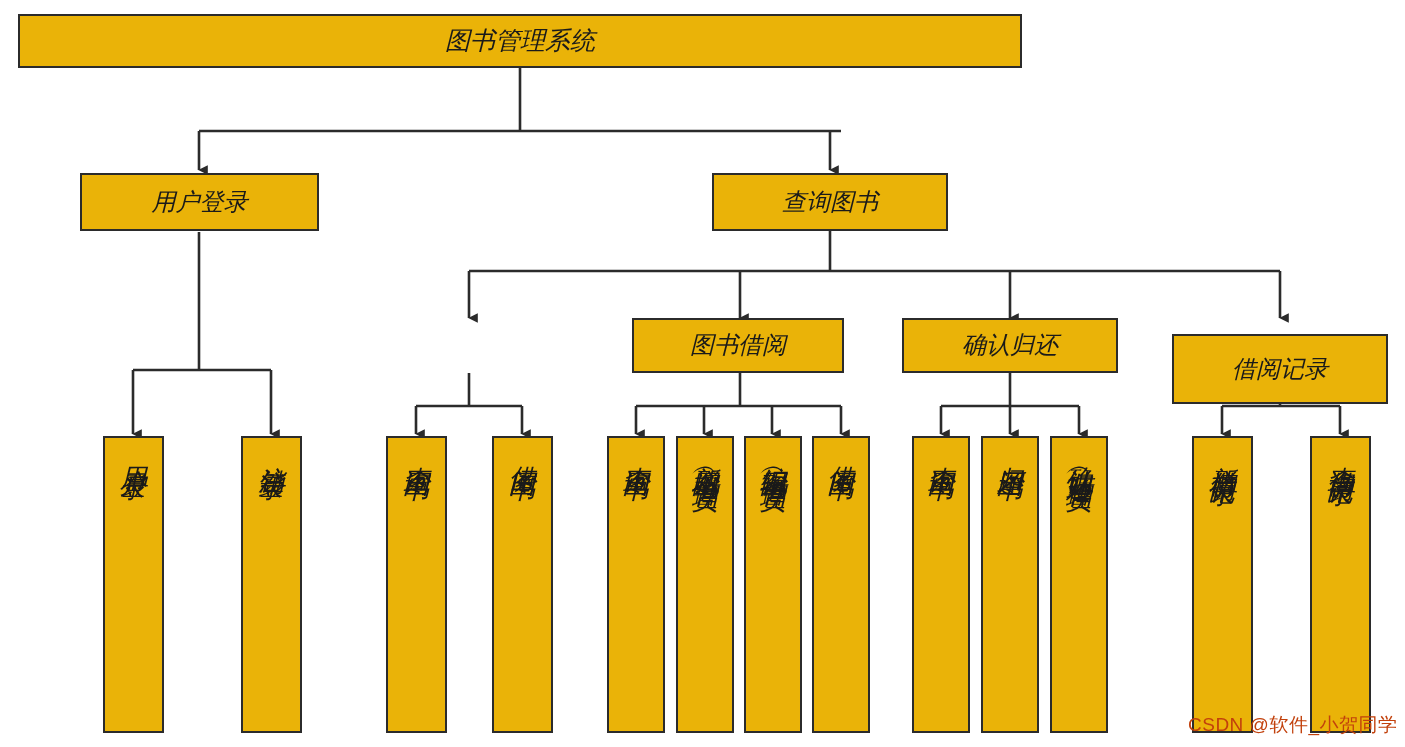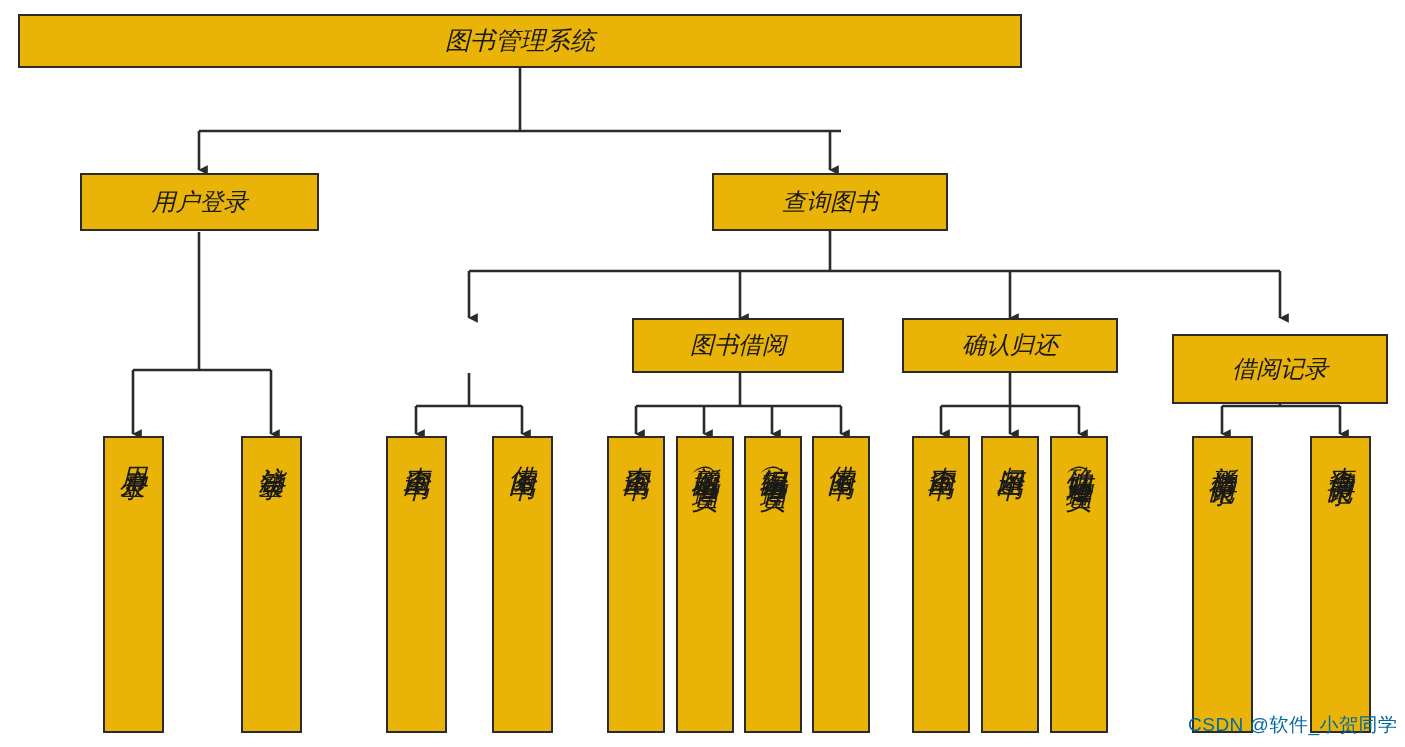--- a/index.html
+++ b/index.html
@@ -52,21 +52,21 @@
     font-size:26px;
     letter-spacing:3px;
     line-height:1;
   }
 
   
   #watermark{
     position:absolute;
     left:1188px;top:712px;
     font-size:19px;
-    color:#0369a1;
+    color:#c2410c;
     white-space:nowrap;
     letter-spacing:0.5px;
     pointer-events:none;
   }
 </style>
 </head>
 <body>
 
 <div id="canvas">
 

